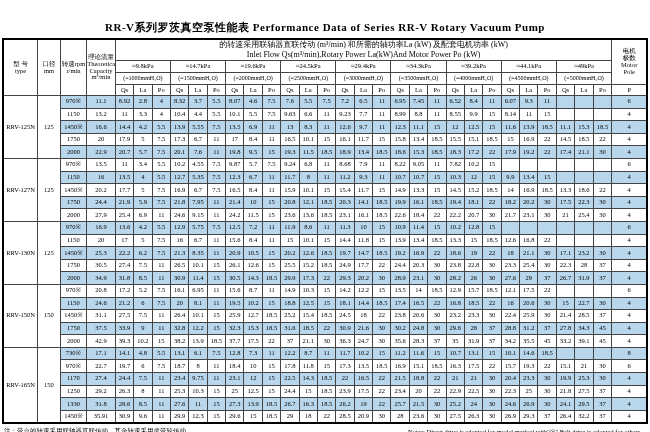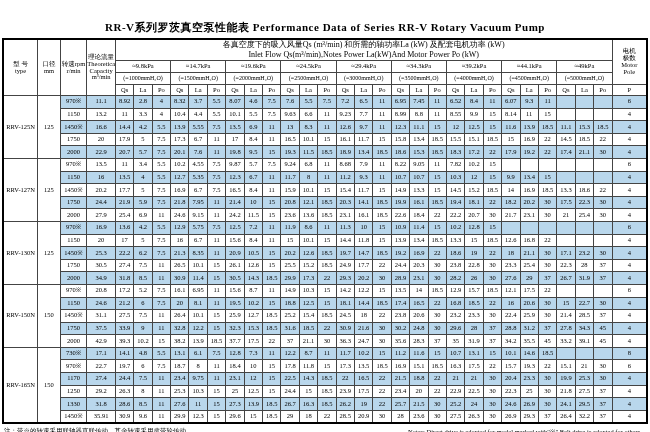--- a/index.html
+++ b/index.html
@@ -79,22 +79,22 @@
           <div>转速rpm</div>
           <div>r/min</div>
         </th>
         <th rowspan="4" class="hdr-tall">
           <div>理论流量</div>
           <div>Theoretical</div>
           <div>Capacity</div>
           <div>m³/min</div>
         </th>
         <th colspan="27" class="span-hdr">
-          <div>各真空度下的吸入风量Qs (m³/min) 和所需的轴功率La (kW) 及配套电机功率 (kW)</div>
-          <div>Inlet Flow Qs(m³/min),Notes Power La(kW)And Motor Power Po (kW)</div>
+          <div>的转速采用联轴器直联传动 (m³/min) 和所需的轴功率La (kW) 及配套电机功率 (kW)</div>
+          <div>Inlet Flow Qs(m³/min),Rotary Power La(kW)And Motor Power Po (kW)</div>
         </th>
         <th rowspan="3" class="hdr-tall">
           <div>电机</div>
           <div>极数</div>
           <div>Motor</div>
           <div>Pole</div>
         </th>
       </tr>
       <tr class="kpa-row" id="kpa-row">
           <th colspan="3">≈9.8kPa</th>

